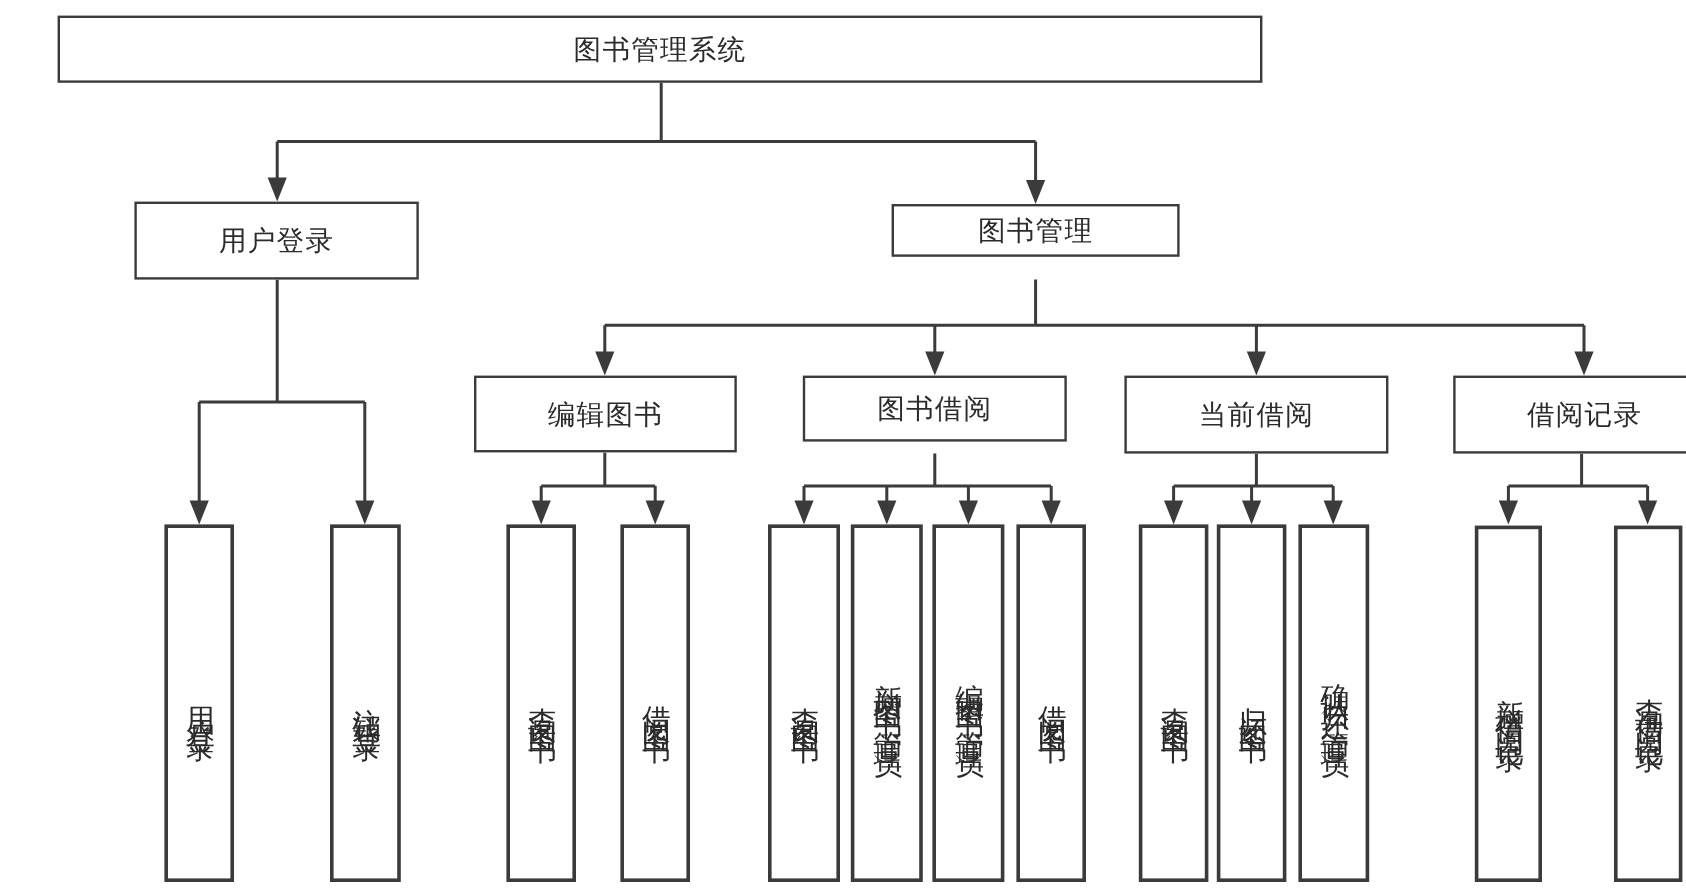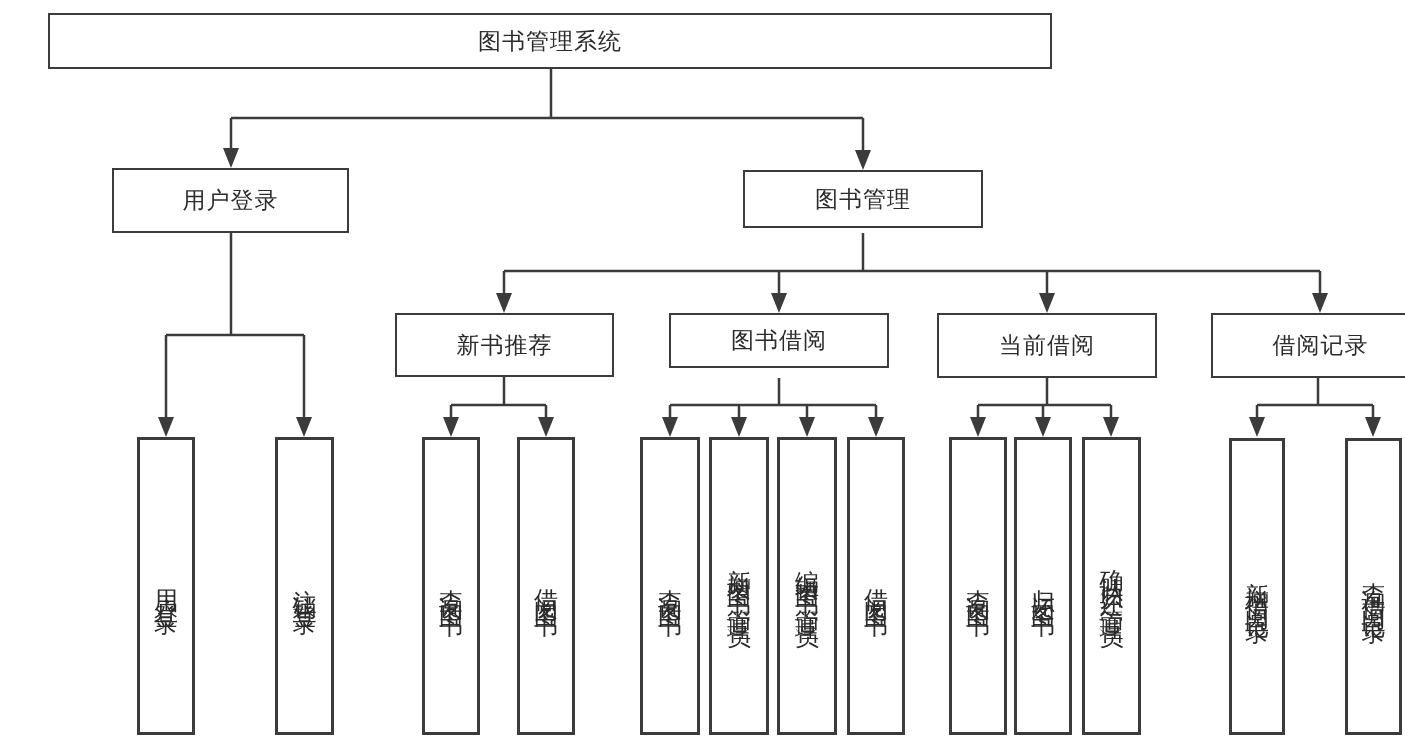--- a/index.html
+++ b/index.html
@@ -49,21 +49,21 @@
   .leaf span {
     writing-mode: vertical-rl;
     line-height: 1;
     font-size: 24px;
     letter-spacing: 8px;
     white-space: nowrap;
   }
   
   .n-root           { left: 16px;   top: 13px;  width: 1004px; height: 56px; }
   .n-user-login     { left: 80px;   top: 168px; width: 237px;  height: 65px; }
-  .n-book-mgmt      { left: 711px;  top: 170px; width: 240px;  height: 58px; }
+  .n-book-mgmt      { left: 711px;  top: 170px; width: 240px;  height: 44px; }
   .n-new-book       { left: 363px;  top: 313px; width: 219px;  height: 64px; }
   .n-book-borrow    { left: 637px;  top: 313px; width: 220px;  height: 55px; }
   .n-current-borrow { left: 905px;  top: 313px; width: 220px;  height: 65px; align-items: center; }
   .n-borrow-record  { left: 1179px; top: 313px; width: 219px;  height: 65px; }
   
   .l-1  { left: 105px;  top: 437px; width: 58px; height: 298px; }
   .l-2  { left: 243px;  top: 437px; width: 59px; height: 298px; }
   .l-3  { left: 390px;  top: 437px; width: 58px; height: 298px; }
   .l-4  { left: 485px;  top: 437px; width: 58px; height: 298px; }
   .l-5  { left: 608px;  top: 437px; width: 60px; height: 298px; }
@@ -131,21 +131,21 @@
   </div>
 
   <div class="node n-user-login">
     <span>用户登录</span>
   </div>
   <div class="node n-book-mgmt">
     <span>图书管理</span>
   </div>
 
   <div class="node n-new-book">
-    <span>新书推荐</span>
+    <span>编辑图书</span>
   </div>
   <div class="node n-book-borrow">
     <span>图书借阅</span>
   </div>
   <div class="node n-current-borrow">
     <span>当前借阅</span>
   </div>
   <div class="node n-borrow-record">
     <span>借阅记录</span>
   </div>

